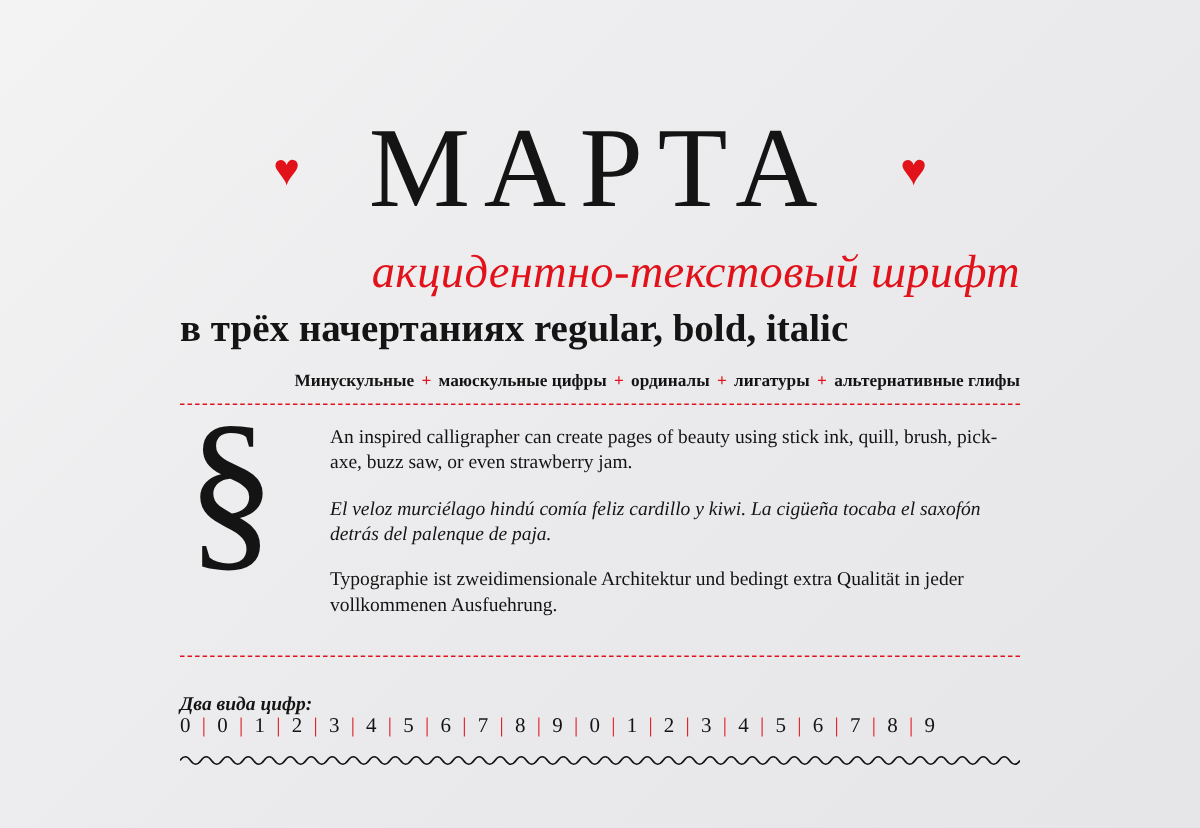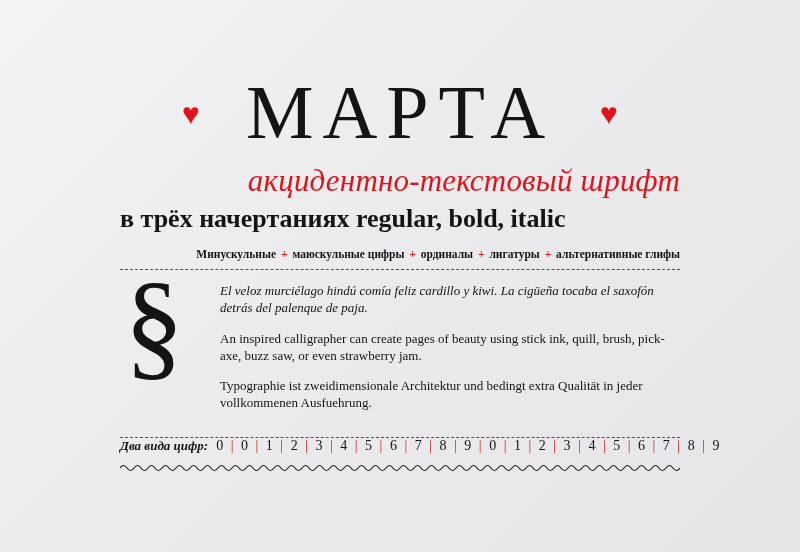--- a/index.html
+++ b/index.html
@@ -138,24 +138,25 @@
   }
   .para.italic {
     font-style: italic;
   }
   .para:last-child { margin-bottom: 17px; }
 
   
   .numerals-row {
     display: flex;
     align-items: baseline;
-    margin-top: 0;
+    margin-top: 23px;
     font-size: 13.5px;
     color: #141414;
     white-space: nowrap;
+    flex-direction: column;
   }
   .numerals-label {
     font-weight: bold;
     font-style: italic;
     font-size: 13px;
     margin-right: 8px;
     color: #141414;
   }
   .numerals-digits {
     letter-spacing: 1.5px;
@@ -199,22 +200,22 @@
       <span>лигатуры</span>
       <span class="plus">+</span>
       <span>альтернативные глифы</span>
     </div>
 
     <div class="rule"></div>
 
     <div class="body-block">
       <div class="pilcrow">§</div>
       <div class="paras">
+        <p class="para">An inspired calligrapher can create pages of beauty using stick ink, quill, brush, pick-axe, buzz saw, or even strawberry jam.</p>
         <p class="para italic">El veloz murciélago hindú comía feliz cardillo y kiwi. La cigüeña tocaba el saxofón detrás del palenque de paja.</p>
-        <p class="para">An inspired calligrapher can create pages of beauty using stick ink, quill, brush, pick-axe, buzz saw, or even strawberry jam.</p>
         <p class="para">Typographie ist zweidimensionale Architektur und bedingt extra Qualität in jeder vollkommenen Ausfuehrung.</p>
       </div>
     </div>
 
     <div class="rule"></div>
 
     <div class="numerals-row">
       <span class="numerals-label">Два вида цифр:</span>
       <span class="numerals-digits">0&nbsp;<span class="sep" style="color:#e1121a">|</span>&nbsp;0&nbsp;<span class="sep" style="color:#e1121a">|</span>&nbsp;1&nbsp;<span class="sep" style="color:#e1121a">|</span>&nbsp;2&nbsp;<span class="sep" style="color:#e1121a">|</span>&nbsp;3&nbsp;<span class="sep" style="color:#e1121a">|</span>&nbsp;4&nbsp;<span class="sep" style="color:#e1121a">|</span>&nbsp;5&nbsp;<span class="sep" style="color:#e1121a">|</span>&nbsp;6&nbsp;<span class="sep" style="color:#e1121a">|</span>&nbsp;7&nbsp;<span class="sep" style="color:#e1121a">|</span>&nbsp;8&nbsp;<span class="sep" style="color:#e1121a">|</span>&nbsp;9&nbsp;<span class="sep" style="color:#e1121a">|</span>&nbsp;0&nbsp;<span class="sep" style="color:#e1121a">|</span>&nbsp;1&nbsp;<span class="sep" style="color:#e1121a">|</span>&nbsp;2&nbsp;<span class="sep" style="color:#e1121a">|</span>&nbsp;3&nbsp;<span class="sep" style="color:#e1121a">|</span>&nbsp;4&nbsp;<span class="sep" style="color:#e1121a">|</span>&nbsp;5&nbsp;<span class="sep" style="color:#e1121a">|</span>&nbsp;6&nbsp;<span class="sep" style="color:#e1121a">|</span>&nbsp;7&nbsp;<span class="sep" style="color:#e1121a">|</span>&nbsp;8&nbsp;<span class="sep" style="color:#e1121a">|</span>&nbsp;9</span>
     </div>

